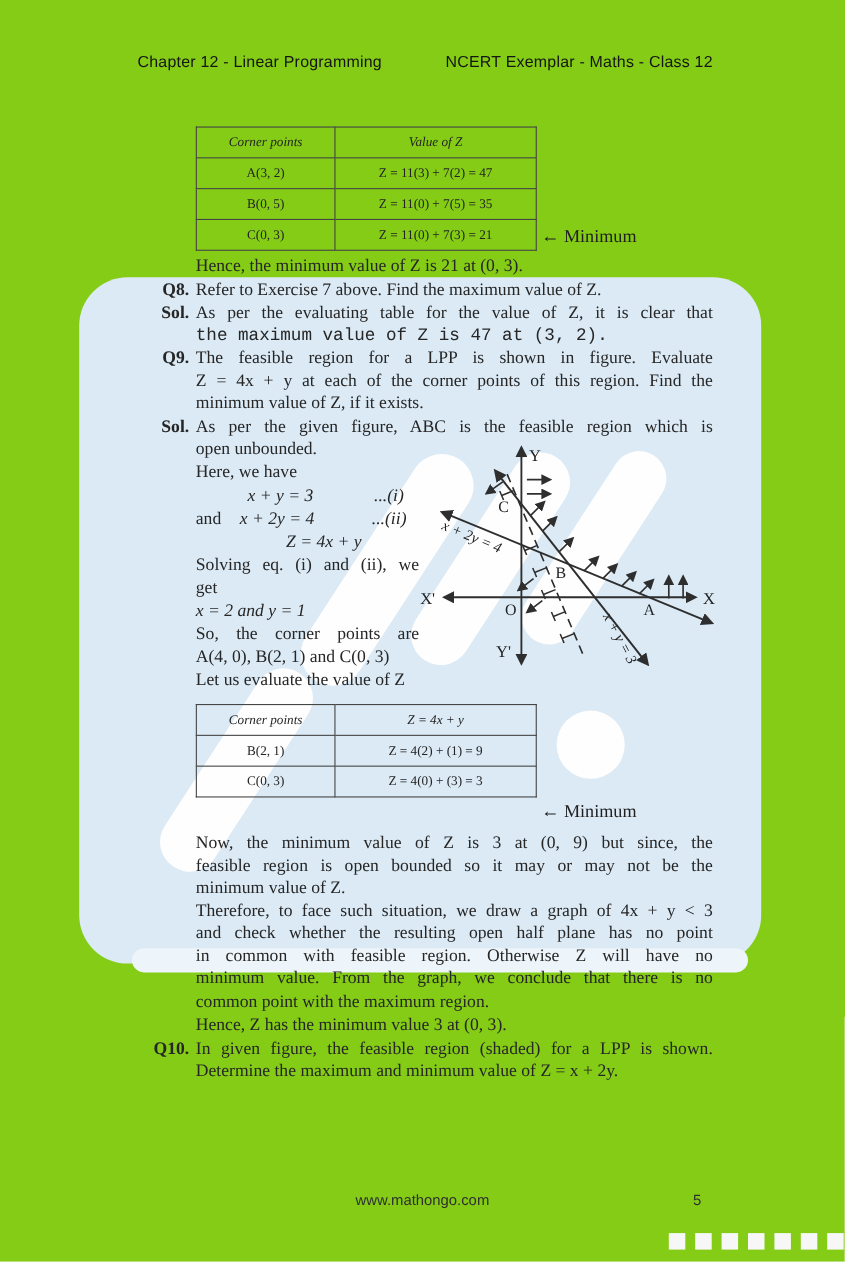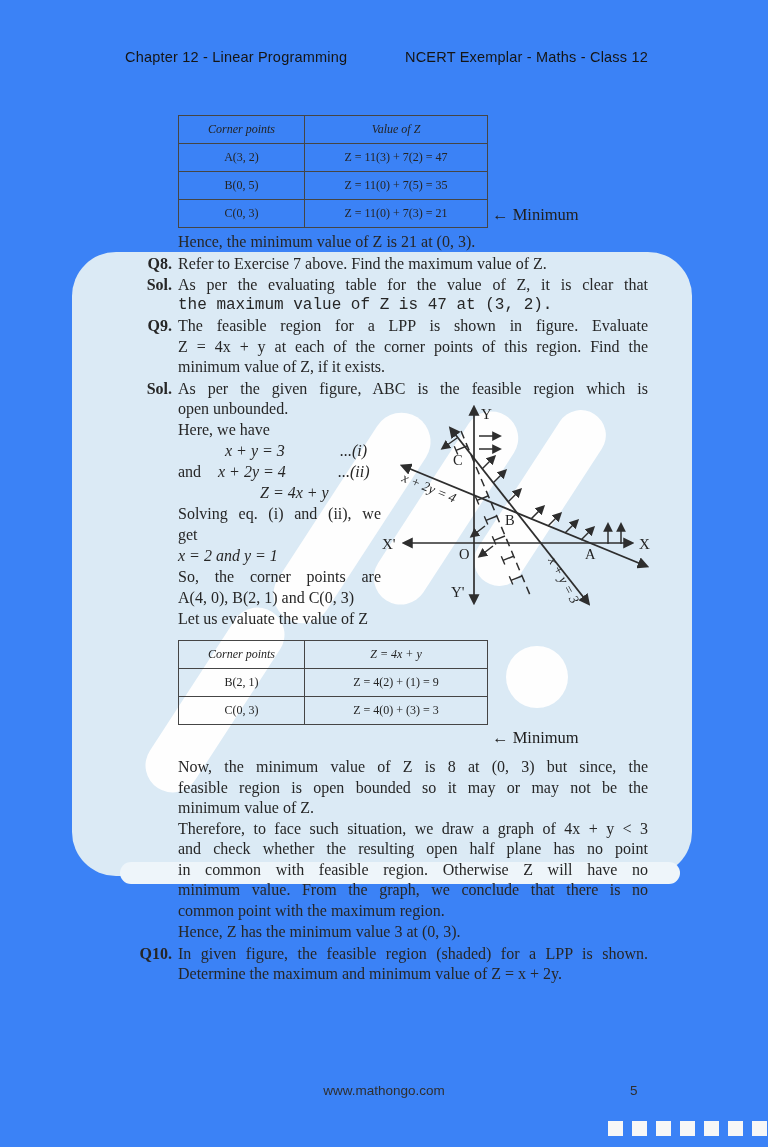--- a/index.html
+++ b/index.html
@@ -1,16 +1,16 @@
 <!DOCTYPE html>
 <html><head>
 <meta charset="utf-8">
 <style>
   html,body{margin:0;padding:0;background:#fff;}
-  .page{position:relative;width:768px;height:1147px;background:#3b82f6;overflow:hidden;
+  .page{position:relative;width:768px;height:1147px;background:#84cc16;overflow:hidden;
         font-family:"Liberation Serif","DejaVu Serif",serif;color:#262626;}
   .sans{font-family:"Liberation Sans","DejaVu Sans",sans-serif;}
   .abs{position:absolute;}
   
   .hdr{top:49px;font-size:14.5px;color:#151515;letter-spacing:.2px;}
   
   .band{position:absolute;left:72px;top:252px;width:620px;height:624px;background:#dbeaf5;border-radius:44px;}
   .bandfade{position:absolute;left:120px;top:862px;width:560px;height:22px;background:#eef5fa;border-radius:12px;}
   .wm{position:absolute;background:#fefefe;border-radius:40px;}
   
@@ -178,21 +178,21 @@
       <td>Z = 4(2) + (1) = 9</td>
     </tr>
     <tr>
       <td>C(0, 3)</td>
       <td>Z = 4(0) + (3) = 3</td>
     </tr>
   </tbody>
     </table>
   <div class="minanno" style="top:728px;">← Minimum</div>
 
-  <div class="tj" style="top:757px;">Now, the minimum value of Z is 8 at (0, 3) but since, the</div>
+  <div class="tj" style="top:757px;">Now, the minimum value of Z is 3 at (0, 9) but since, the</div>
   <div class="tj" style="top:777.5px;">feasible region is open bounded so it may or may not be the</div>
   <div class="tl" style="top:798px;">minimum value of Z.</div>
   <div class="tj" style="top:818.5px;">Therefore, to face such situation, we draw a graph of 4x + y &lt; 3</div>
   <div class="tj" style="top:839px;">and check whether the resulting open half plane has no point</div>
   <div class="tj" style="top:880px;">minimum value. From the graph, we conclude that there is no</div>
   <div class="tj" style="top:859.5px;">in common with feasible region. Otherwise Z will have no</div>
   <div class="tl" style="top:900.5px;">common point with the maximum region.</div>
   <div class="tl" style="top:921.5px;">Hence, Z has the minimum value 3 at (0, 3).</div>
 
   <div class="qlab" style="top:943.5px;">Q10.</div>

